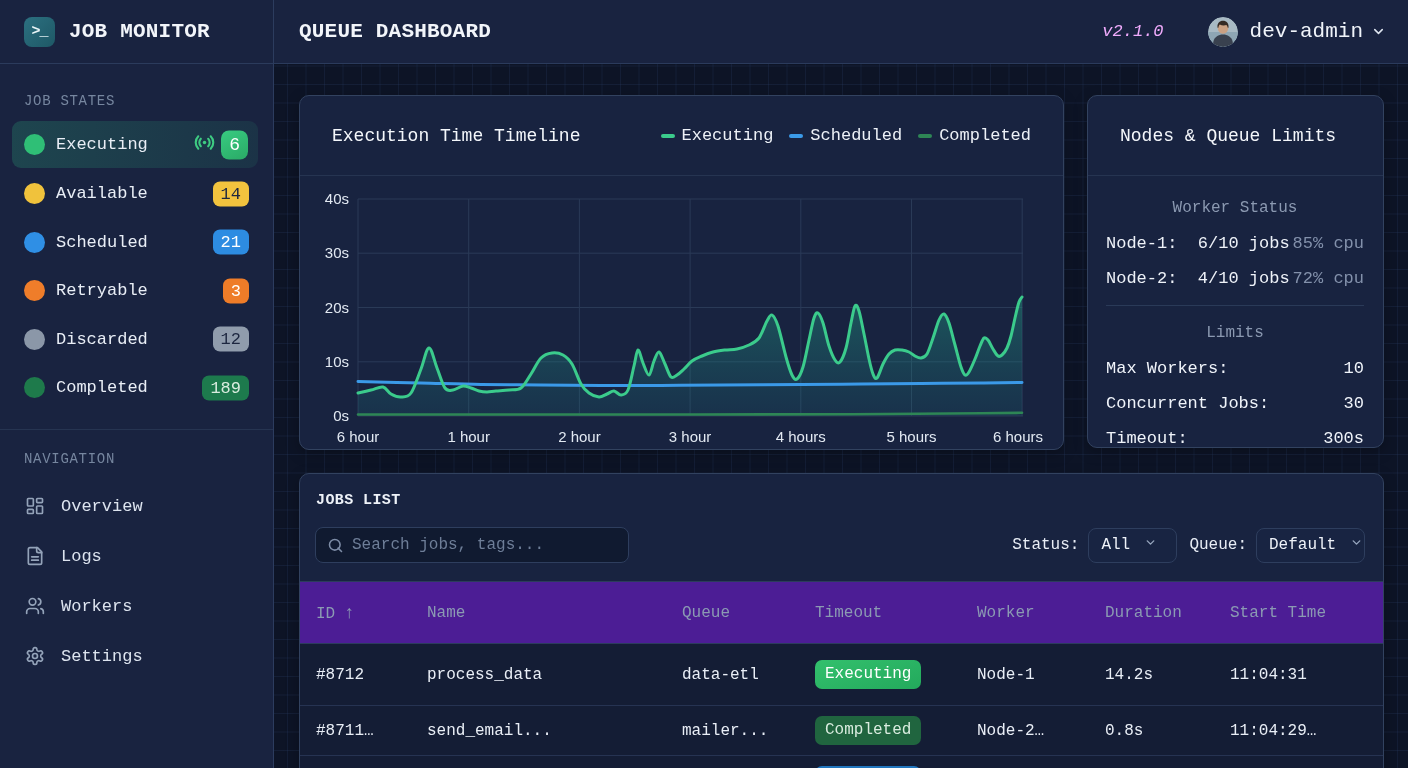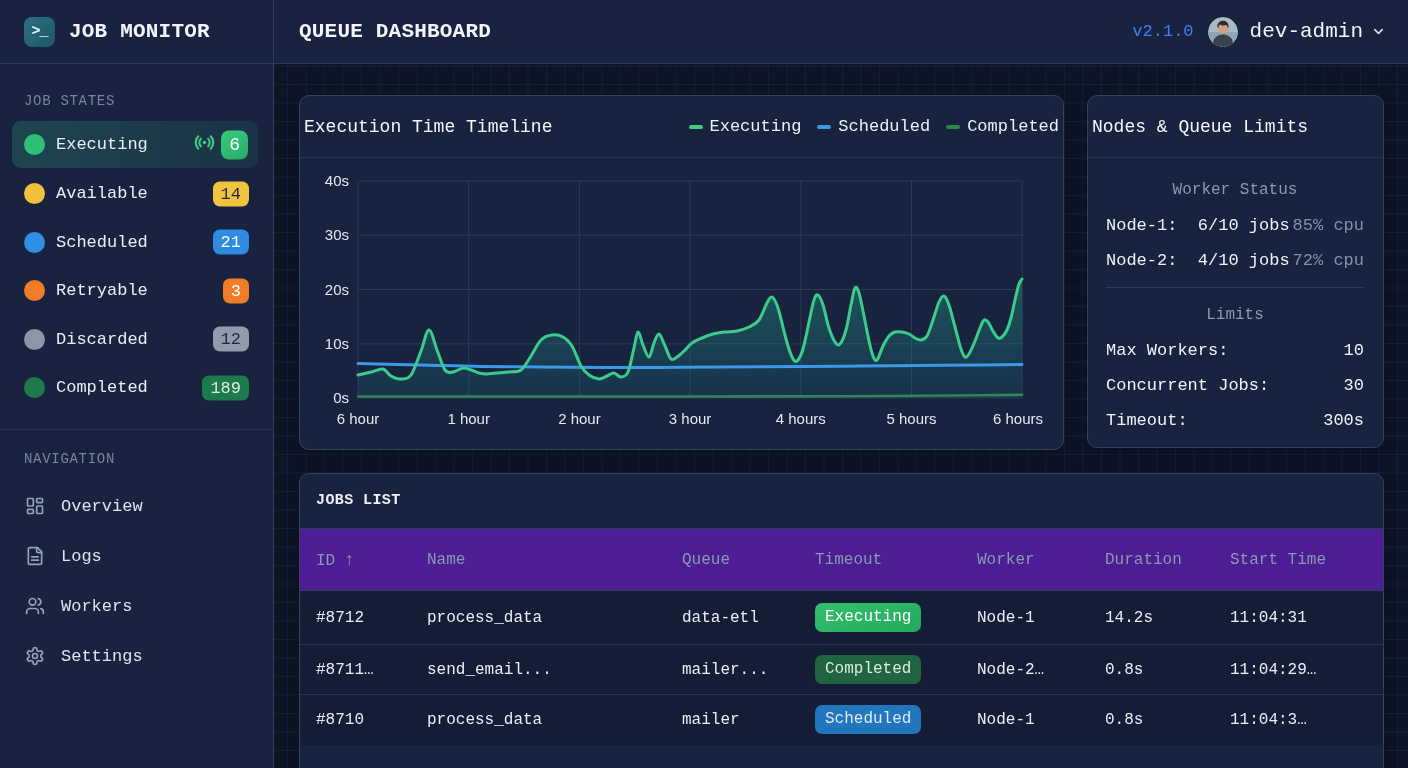--- a/index.html
+++ b/index.html
@@ -61,31 +61,31 @@
 .nav-item svg { margin-right:16px; }
 .nav-name { font-size:17px; color:#dde4ef; }
 
 .topbar {
   position:absolute; left:274px; top:0; right:0; height:64px;
   background:#192340; border-bottom:1px solid #2b3b5c;
   display:flex; align-items:center; z-index:4;
 }
 .tb-title { font-size:21px; font-weight:700; letter-spacing:0.2px; color:#f2f5fa; margin-left:25px; }
 .tb-right { margin-left:auto; display:flex; align-items:center; margin-right:22px; }
-.tb-ver { color:#3b82f6; font-size:17px; margin-right:14px; }
+.tb-ver { color:#f0abfc; font-size:17px; margin-right:44px;font-style:italic; }
 .avatar { width:30px; height:30px; border-radius:50%; overflow:hidden; margin-right:12px; }
 .tb-user { font-size:21px; color:#f0f4fa; margin-right:8px; }
 
 .card {
   position:absolute; background:#182340; border:1px solid #32425f;
   border-radius:10px; box-shadow:0 4px 14px rgba(0,0,0,0.25);
 }
 .card-head {
-  height:62px; border-bottom:1px solid #263451;
-  display:flex; align-items:center; padding:0 4px;
+  height:80px; border-bottom:1px solid #263451;
+  display:flex; align-items:center; padding:0 32px;
 }
 .card-title { font-size:18px; font-weight:400; color:#f4f7fb; }
 #chartCard { left:299px; top:95px; width:765px; height:355px; }
 #nodesCard { left:1087px; top:95px; width:297px; height:353px; }
 #jobsCard  { left:299px; top:473px; width:1085px; height:340px; }
 
 .legend { margin-left:auto; display:flex; align-items:center; }
 .lg-item { display:flex; align-items:center; margin-left:16px; }
 .lg-dash { width:14px; height:4px; border-radius:2px; margin-right:7px; }
 .lg-txt { font-size:17px; color:#edf1f7; }
@@ -115,21 +115,21 @@
 .sel-status { width:89px; margin-right:12px; }
 .sel-queue { width:109px; }
 
 table.jobs { width:100%; border-collapse:collapse; margin-top:18px; table-layout:fixed; }
 table.jobs thead tr { background:#4c1d95; height:62px; }
 table.jobs th {
   text-align:left; font-weight:400; font-size:16px; color:#8b9ab3;
   border-top:1px solid #2c3c5c; border-bottom:1px solid #2c3c5c;
 }
 table.jobs td { height:50px; font-size:16px; color:#e9eef6; border-top:1px solid #263352; background:#141d35; }
-table.jobs tbody tr:first-child td { height:54px; }
+table.jobs tbody tr:first-child td { height:62px; }
 table.jobs tr td:first-child, table.jobs tr th:first-child { padding-left:16px; }
 .col-id{width:127px;} .col-name{width:255px;} .col-queue{width:133px;}
 .col-status{width:162px;} .col-worker{width:128px;} .col-dur{width:125px;} .col-st{width:auto;}
 .id-link { color:#3cc8b4; }
 .badge {
   display:inline-block; height:29px; line-height:29px; padding:0 10px;
   border-radius:7px; font-size:16px;
 }
 .b-exec { background:linear-gradient(160deg,#33c06d,#23a95c); color:#fff; }
 .b-comp { background:#20653f; color:#d9ecdf; }
@@ -342,20 +342,39 @@
       </div>
     <div class="nc-kv">
         <span>Timeout:</span>
         <span>300s</span>
       </div>
   </div>
 </div>
 
 <div class="card" id="jobsCard">
   <div class="jc-title">JOBS LIST</div>
+  <div class="toolbar">
+    <div class="search">
+      <svg width="17" height="17" viewBox="0 0 24 24" fill="none" stroke="#7d8ca6" stroke-width="2.2" stroke-linecap="round">
+          <circle cx="11" cy="11" r="7.5"></circle>
+          <path d="m20.5 20.5-4.8-4.8"></path>
+        </svg>
+      Search jobs, tags...
+    </div>
+    <div class="tb-filters">
+      <span class="f-label">Status:</span>
+      <div class="select sel-status">All<span class="chev"><svg width="13" height="13" viewBox="0 0 24 24" fill="none" stroke="#96a5bd" stroke-width="2.6" stroke-linecap="round" stroke-linejoin="round">
+              <path d="m6 9 6 6 6-6"></path>
+            </svg></span></div>
+      <span class="f-label">Queue:</span>
+      <div class="select sel-queue">Default<span class="chev"><svg width="13" height="13" viewBox="0 0 24 24" fill="none" stroke="#96a5bd" stroke-width="2.6" stroke-linecap="round" stroke-linejoin="round">
+              <path d="m6 9 6 6 6-6"></path>
+            </svg></span></div>
+    </div>
+  </div>
   <table class="jobs">
     <thead>
         <tr>
       <th class="col-id">ID <span style="font-family:'Liberation Sans',sans-serif;font-size:18px">↑</span></th>
       <th class="col-name">Name</th>
           <th class="col-queue">Queue</th>
           <th class="col-status">Timeout</th>
       <th class="col-worker">Worker</th>
           <th class="col-dur">Duration</th>
           <th class="col-st">Start Time</th>

